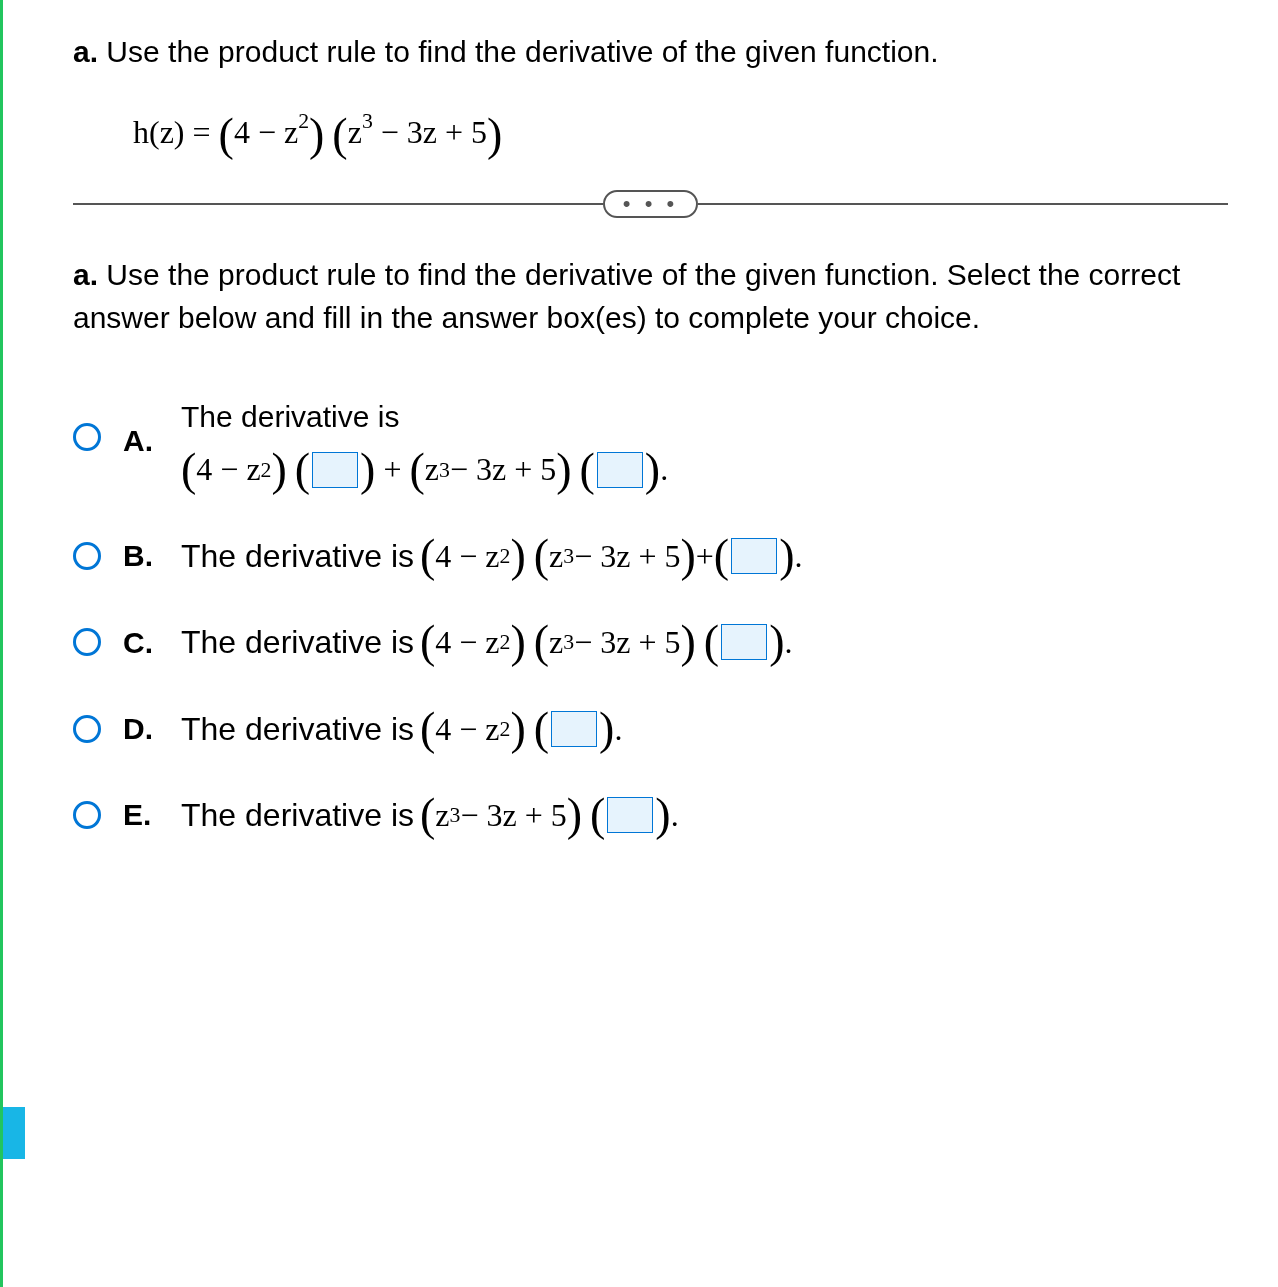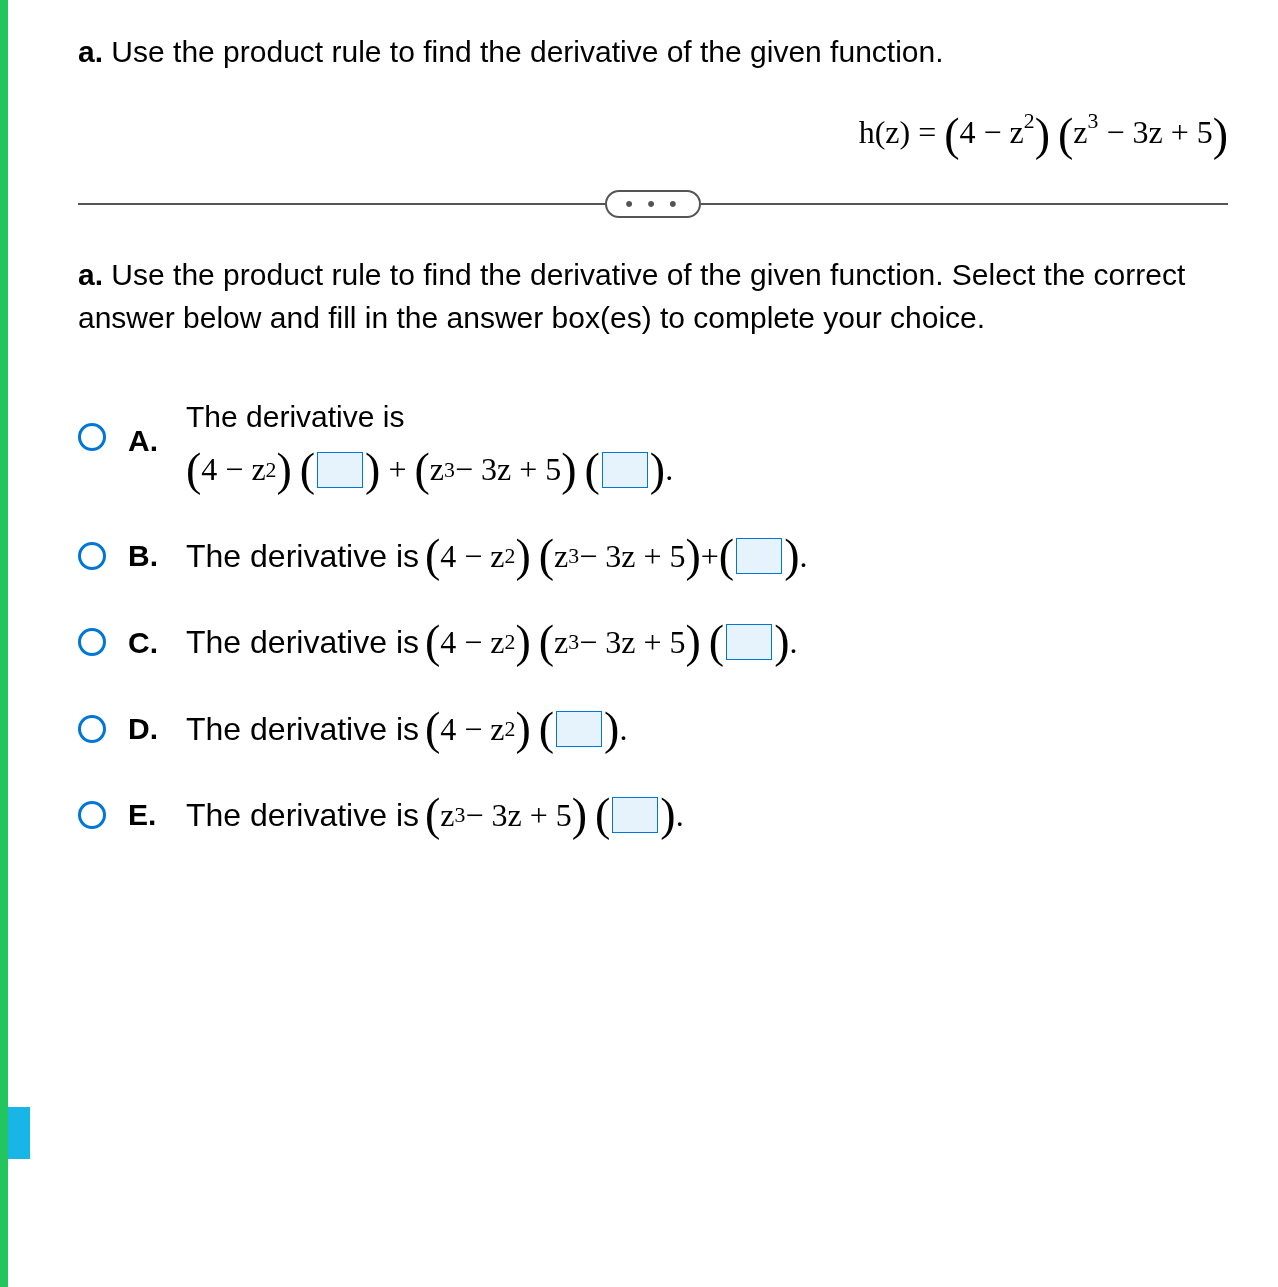--- a/index.html
+++ b/index.html
@@ -6,21 +6,21 @@
       margin: 0;
       padding: 0;
       font-family: Arial, Helvetica, sans-serif;
       background: #ffffff;
       color: #000000;
     }
     .container {
       padding: 30px 50px 50px 70px;
       font-size: 30px;
       line-height: 1.45;
-      border-left: 8px solid #22c55e;
+      border-left: 3px solid #22c55e;
       position: relative;
       min-height: 1287px;
       box-sizing: border-box;
     }
     .left-highlight {
       position: absolute;
       left: 0;
       bottom: 128px;
       width: 22px;
       height: 52px;
@@ -29,21 +29,20 @@
     .question-block {
       margin-bottom: 35px;
     }
     .bold {
       font-weight: bold;
     }
     .formula {
       font-family: "Times New Roman", serif;
       font-size: 32px;
       margin: 35px 0 35px 60px;
-      text-align: right;
     }
     .divider-wrap {
       display: flex;
       align-items: center;
       margin: 35px 0 35px 0;
     }
     .divider-line {
       flex: 1;
       height: 2px;
       background: #555555;

